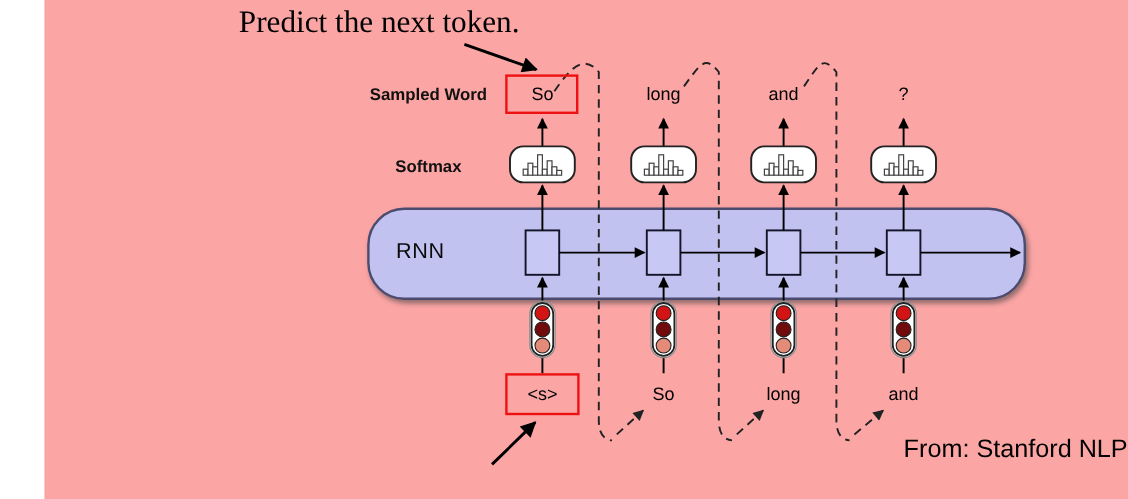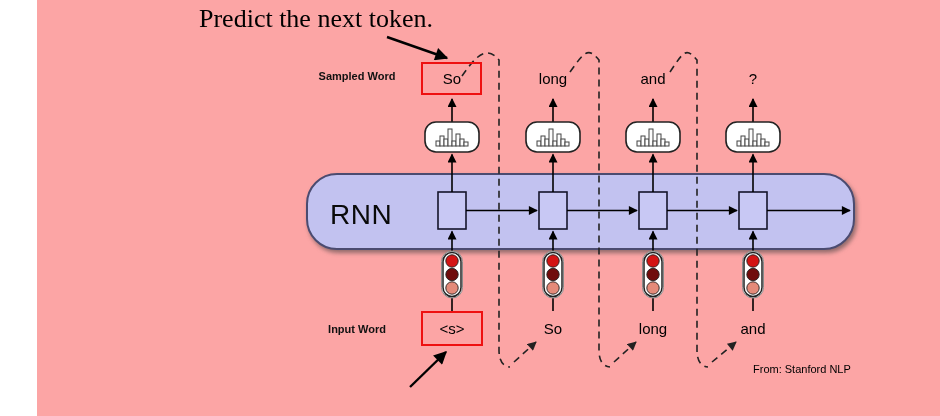--- a/index.html
+++ b/index.html
@@ -7,33 +7,33 @@
     position:relative;width:940px;height:416px;background:#fca5a5;overflow:hidden;
     font-family:"Liberation Sans",sans-serif;color:#000;margin-left:37px;
   }
   .abs{position:absolute;}
   svg{position:absolute;left:0;top:0;}
   .serif-note{
     font-family:"Liberation Serif",serif;
     font-size:26px;line-height:30px;color:#000;white-space:nowrap;
   }
   .row-label{
-    width:180px;text-align:center;font-size:11px;font-weight:700;color:#111;
+    width:180px;text-align:center;font-size:14px;font-weight:700;color:#111;
     white-space:nowrap;
   }
   .word{
     width:90px;text-align:center;font-size:15px;color:#000;white-space:nowrap;
   }
   .sampled-word{top:63px;height:31px;line-height:31px;}
   .input-word{top:312px;height:33px;line-height:33px;}
   .hl-box{
     border:2.8px solid #ee1111;box-sizing:border-box;background:transparent;
   }
-  .rnn-label{font-size:28px;letter-spacing:.5px;color:#0a0a0a;}
-  .credit{font-size:11px;color:#000;white-space:nowrap;}
+  .rnn-label{font-size:18px;letter-spacing:.5px;color:#0a0a0a;}
+  .credit{font-size:21px;color:#000;white-space:nowrap;}
   .band-shadow{filter:drop-shadow(2px 3px 2px rgba(60,60,60,0.55));}
 </style>
 </head>
 <body>
 
 <div id="stage">
 
   <svg width="940" height="416" viewBox="0 0 940 416">
     <defs>
       <marker id="ah" viewBox="0 0 10 10" refX="9" refY="5" markerWidth="11" markerHeight="9" markerUnits="userSpaceOnUse" orient="auto-start-reverse">
@@ -128,22 +128,22 @@
     </g>
   </svg>
 
   <div class="abs hl-box" style="left:384px;top:62px;width:61px;height:33px;"></div>
   <div class="abs hl-box" style="left:384px;top:311px;width:62px;height:35px;"></div>
 
   <div class="abs serif-note" style="left:162px;top:4px;">Predict the next token.</div>
   <div class="abs credit" style="left:716px;top:363px;">From: Stanford NLP</div>
 
   <div class="abs row-label" style="left:230px;top:70px;">Sampled Word</div>
+  <div class="abs row-label" style="left:230px;top:130px;">Softmax</div>
   <div class="abs rnn-label" style="left:293px;top:199px;">RNN</div>
-  <div class="abs row-label" style="left:230px;top:323px;">Input Word</div>
 
   <div class="abs word sampled-word" style="left:370px;">So</div>
   <div class="abs word sampled-word" style="left:471px;">long</div>
   <div class="abs word sampled-word" style="left:571px;">and</div>
   <div class="abs word sampled-word" style="left:671px;">?</div>
 
   <div class="abs word input-word" style="left:370px;">&lt;s&gt;</div>
   <div class="abs word input-word" style="left:471px;">So</div>
   <div class="abs word input-word" style="left:571px;">long</div>
   <div class="abs word input-word" style="left:671px;">and</div>

